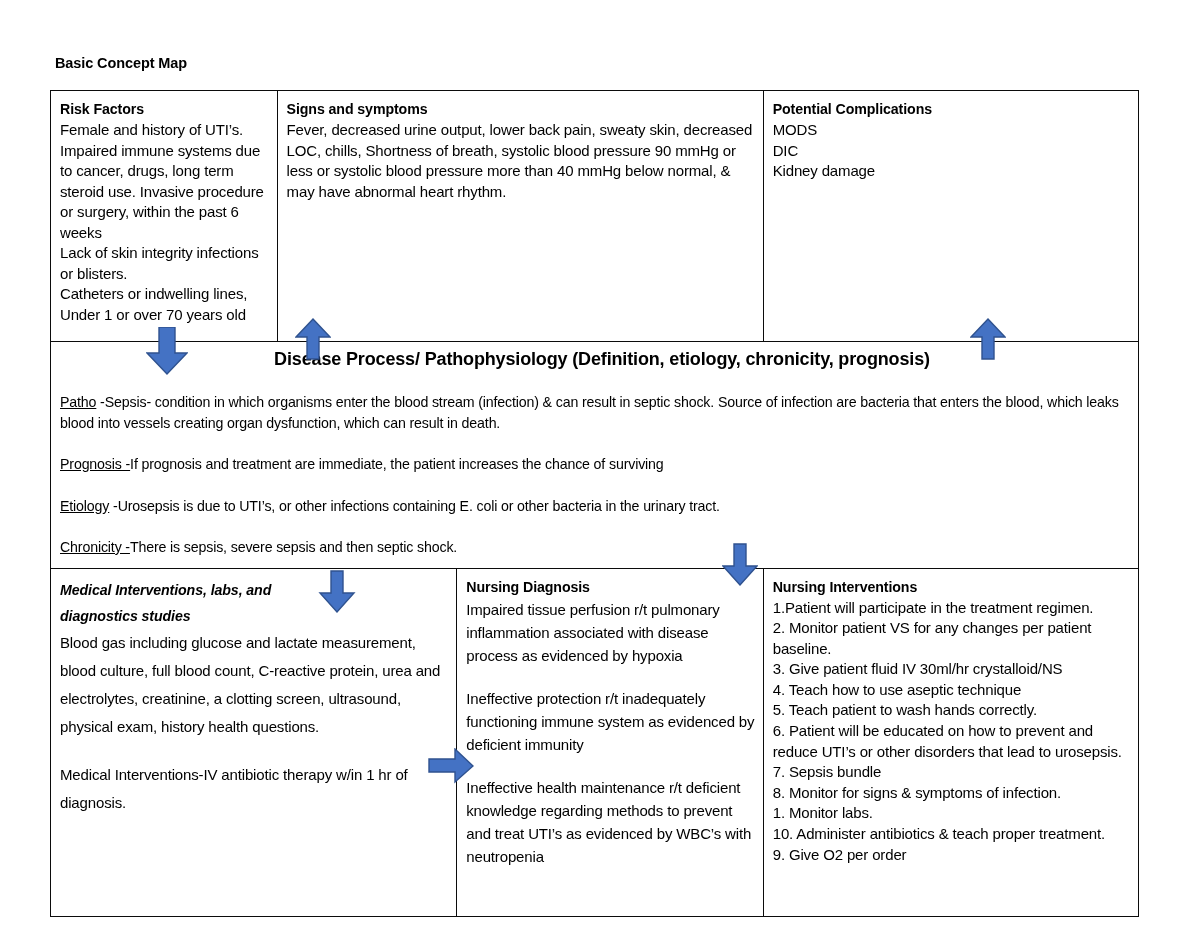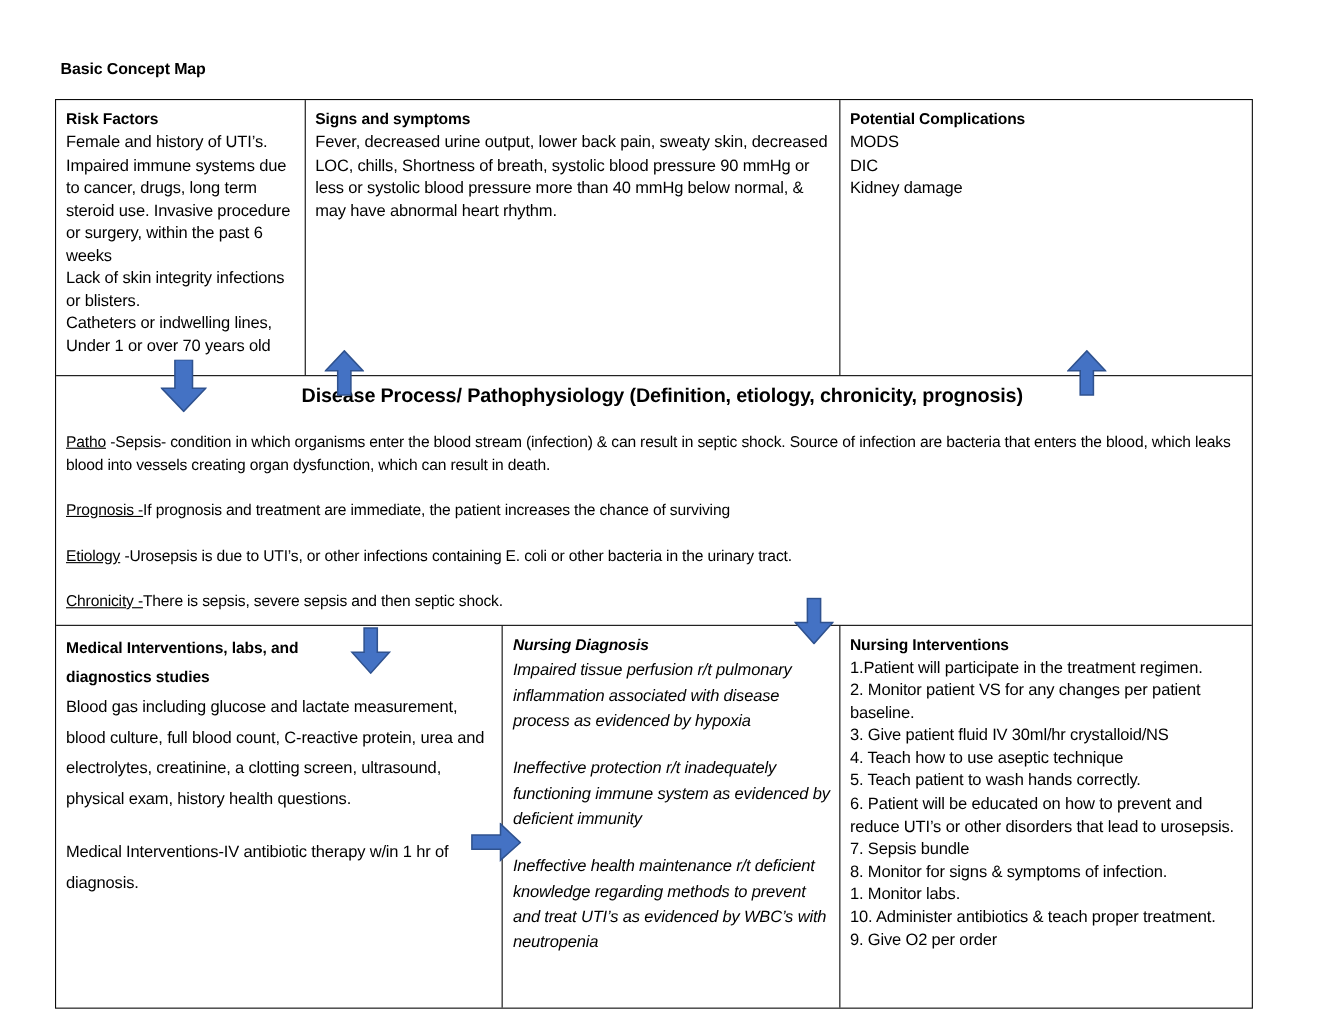--- a/index.html
+++ b/index.html
@@ -93,25 +93,25 @@
     padding-left: 16px;
   }
   .dp-body { margin-top: 22px; }
   .dp-body p { margin: 0 0 0 0; font-size: 14.2px; line-height: 20.5px; }
   .dp-body p.after { margin-top: 21px; }
   .u { text-decoration: underline; }
 
   
   .r3 { min-height: 348px; }
   .r3 .c1 { width: 406px; }
-  .r3 .c2 { width: 307px; font-style: italic; }
+  .r3 .c2 { width: 307px; }
   .r3 .c3 { width: 376px; }
 
   .r3 .c1 p { line-height: 28px; }
-  .r3 .c1 h3 { line-height: 26px; }
+  .r3 .c1 h3 { line-height: 26px; font-style: italic; }
   .r3 .c2 p { line-height: 23px; }
   .r3 .c3 p { line-height: 20.6px; }
 
   
   .arrow { position: absolute; }
   .arrow svg { display: block; }
 </style>
 </head>
 <body>
 

